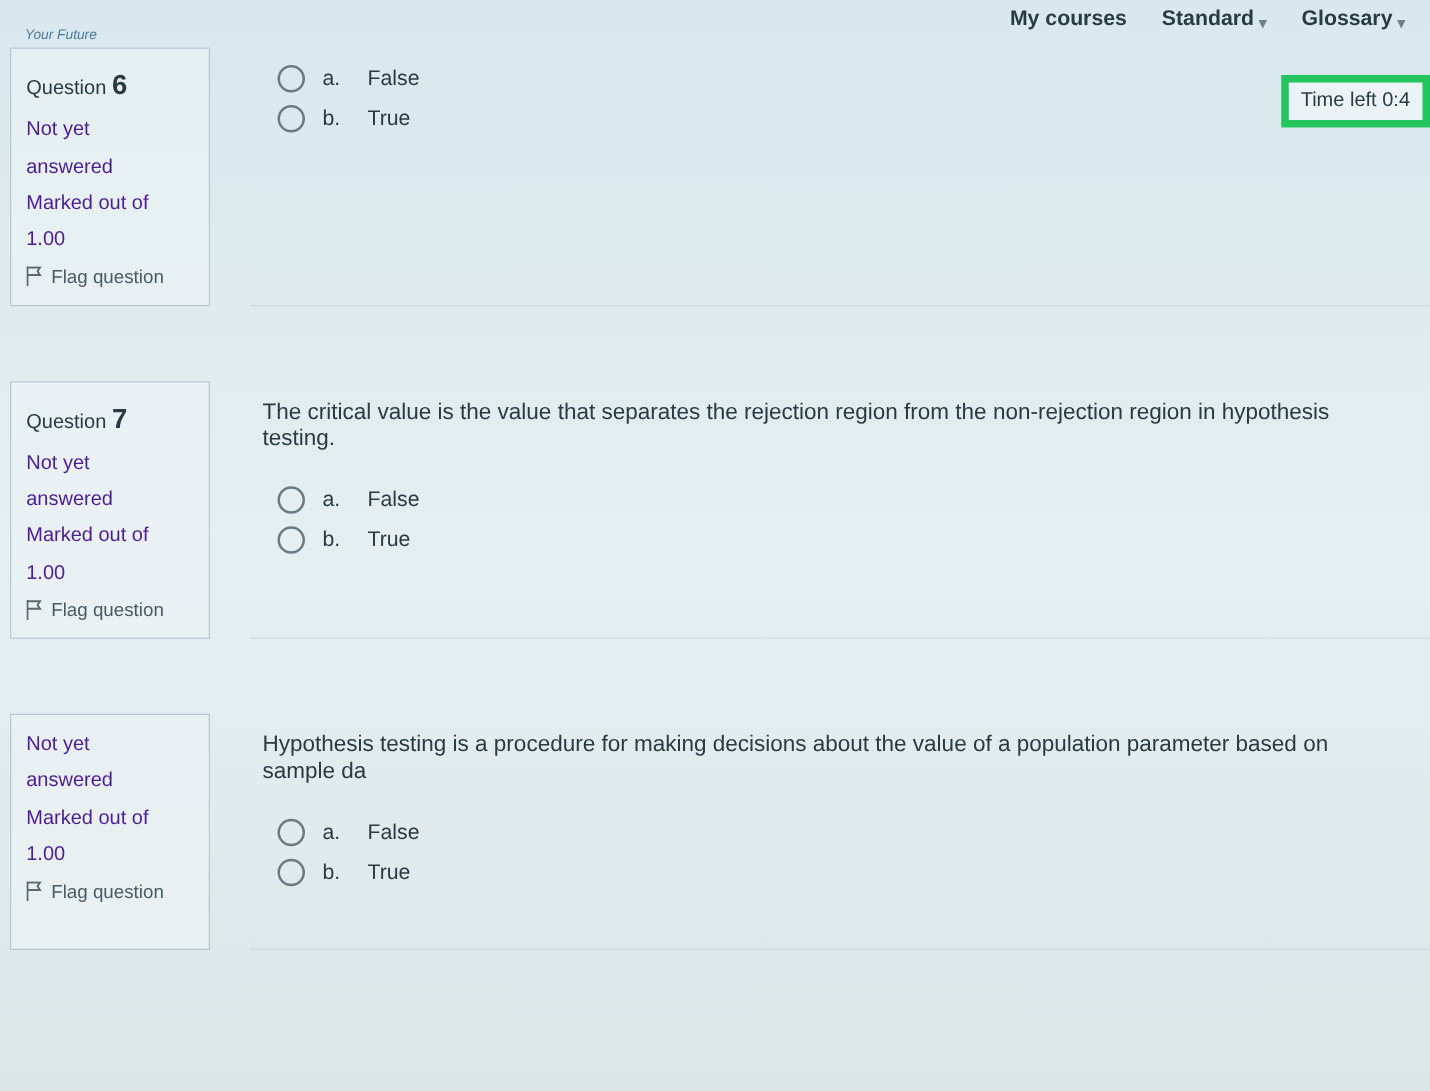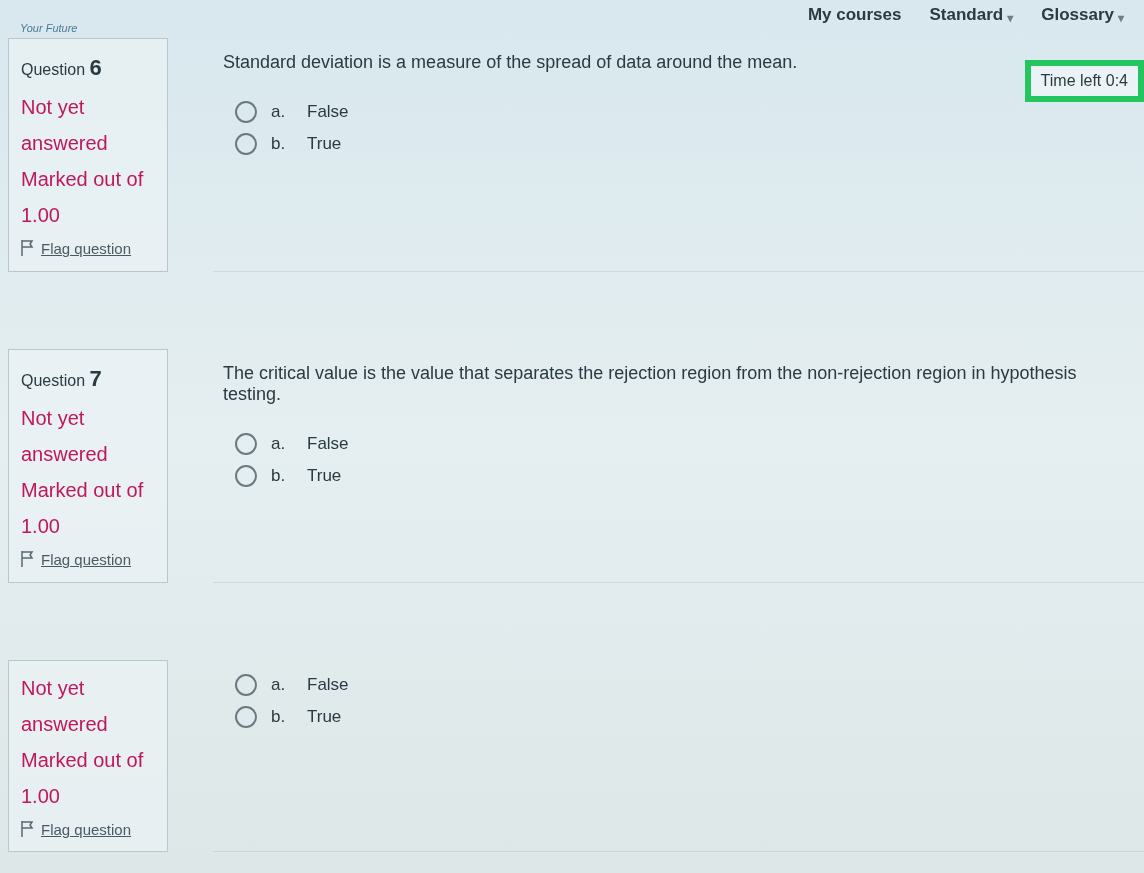--- a/index.html
+++ b/index.html
@@ -41,22 +41,22 @@
     }
     .chevron {
       font-size: 12px;
       opacity: 0.6;
     }
     .content {
       padding: 8px 0 0 8px;
     }
     .question-block {
       display: flex;
-      gap: 45px;
-      margin-bottom: 77px;
+      gap: 32px;
+      margin-bottom: 60px;
       position: relative;
     }
     .question-sidebar {
       width: 160px;
       background: rgba(235, 242, 245, 0.7);
       border: 1px solid #b8c8d0;
       padding: 10px 12px;
       font-size: 15px;
       line-height: 1.7;
       color: #4a5a62;
@@ -66,33 +66,32 @@
       font-size: 16px;
       margin-bottom: 4px;
       color: #2a3a42;
     }
     .question-sidebar .q-num {
       font-size: 22px;
       font-weight: 600;
     }
     .question-sidebar .status,
     .question-sidebar .marked {
-      font-size: 20px;
-      color: #be185d;
+      font-size: 16px;
+      color: #4c1d95;
       margin-bottom: 2px;
     }
     .flag-link {
       margin-top: 6px;
       color: #4a5a62;
       cursor: pointer;
       display: flex;
       align-items: flex-start;
       gap: 6px;
       line-height: 1.5;
-      text-decoration: underline;
     }
     .flag-icon {
       margin-top: 2px;
       flex-shrink: 0;
     }
     .question-main {
       flex: 1;
       padding: 14px 20px 40px 10px;
       border-bottom: 1px solid rgba(100,120,130,0.15);
     }
@@ -166,21 +165,20 @@
       <div class="marked">Marked out of</div>
       <div class="marked">1.00</div>
       <div class="flag-link">
         <svg class="flag-icon" width="14" height="16" viewBox="0 0 14 16">
             <path d="M1 0 v16 M1 1 h10 l-2 3 l2 3 h-10" fill="none" stroke="#5a6a72" stroke-width="1.5"></path>
           </svg>
         <span>Flag question</span>
       </div>
     </div>
     <div class="question-main">
-      <div class="q-text">Standard deviation is a measure of the spread of data around the mean.</div>
       <div class="options">
         <div class="option-row">
           <div class="radio"></div>
           <span class="opt-letter">a.</span>
           <span>False</span>
         </div>
         <div class="option-row">
           <div class="radio"></div>
           <span class="opt-letter">b.</span>
           <span>True</span>
@@ -231,20 +229,21 @@
       <div class="marked">Marked out of</div>
       <div class="marked">1.00</div>
       <div class="flag-link">
         <svg class="flag-icon" width="14" height="16" viewBox="0 0 14 16">
             <path d="M1 0 v16 M1 1 h10 l-2 3 l2 3 h-10" fill="none" stroke="#5a6a72" stroke-width="1.5"></path>
           </svg>
         <span>Flag question</span>
       </div>
     </div>
     <div class="question-main">
+      <div class="q-text">Hypothesis testing is a procedure for making decisions about the value of a population parameter based on sample da</div>
       <div class="options">
         <div class="option-row">
           <div class="radio"></div>
           <span class="opt-letter">a.</span>
           <span>False</span>
         </div>
         <div class="option-row">
           <div class="radio"></div>
           <span class="opt-letter">b.</span>
           <span>True</span>

